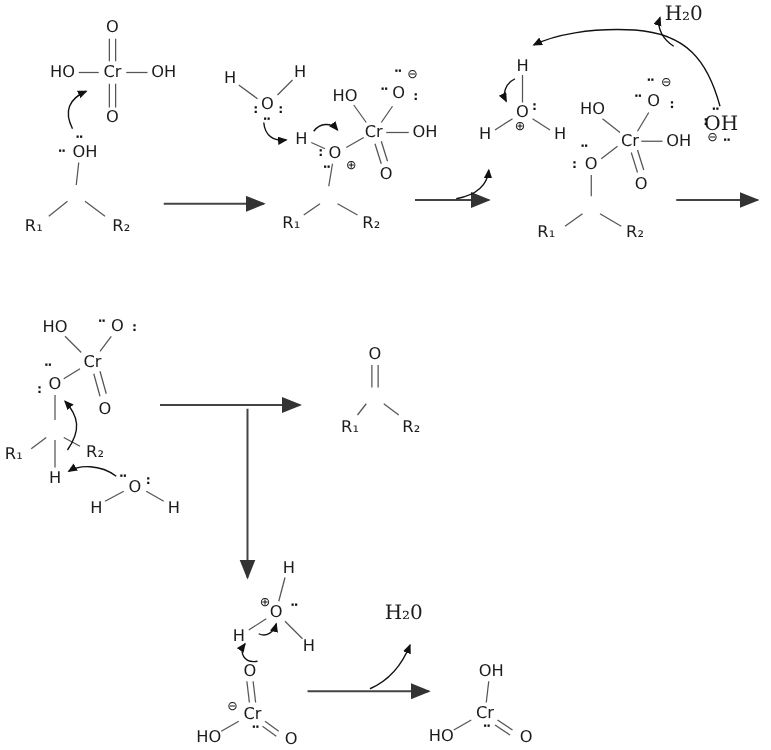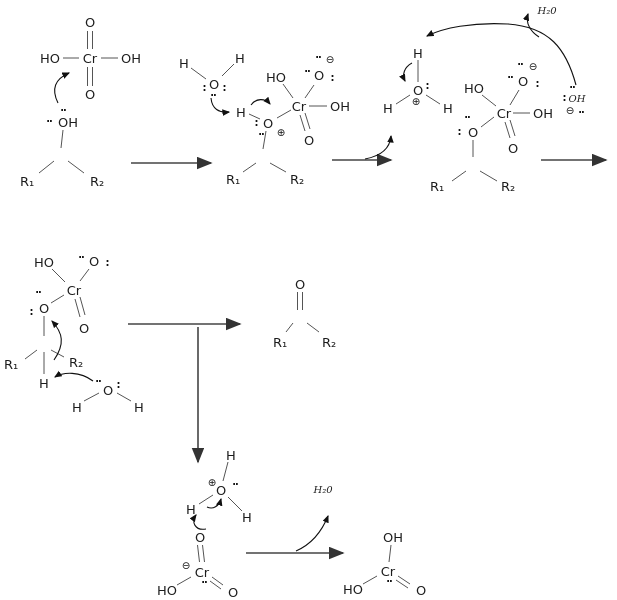--- a/index.html
+++ b/index.html
@@ -7,21 +7,21 @@
     position:relative;width:617px;height:600px;background:#ffffff;overflow:hidden;
     font-family:"DejaVu Sans","Liberation Sans",sans-serif;
   }
   .strokes{position:absolute;left:0;top:0;}
   .lbl{
     position:absolute;transform:translate(-50%,-50%);
     font-size:13px;color:#1c1c1c;line-height:1;white-space:nowrap;
   }
   .lbl.dots{font-size:10px;font-weight:700;letter-spacing:-1px;color:#111;}
   .lbl.charge{font-size:10px;color:#111;}
-  .lbl.serif{font-family:"DejaVu Serif","Liberation Serif",serif;font-size:10px;font-style:italic;}
+  .lbl.serif{font-family:"DejaVu Serif","Liberation Serif",serif;font-size:16px;}
 </style>
 </head>
 <body>
 
 <div class="canvas">
 
   <svg class="strokes" width="617" height="600" viewBox="0 0 617 600">
     <defs>
       <marker id="bigArrow" markerWidth="12" markerHeight="10" refX="9" refY="4" orient="auto">
         <path d="M0,0 L10,4 L0,8 Z" fill="#333"></path>

